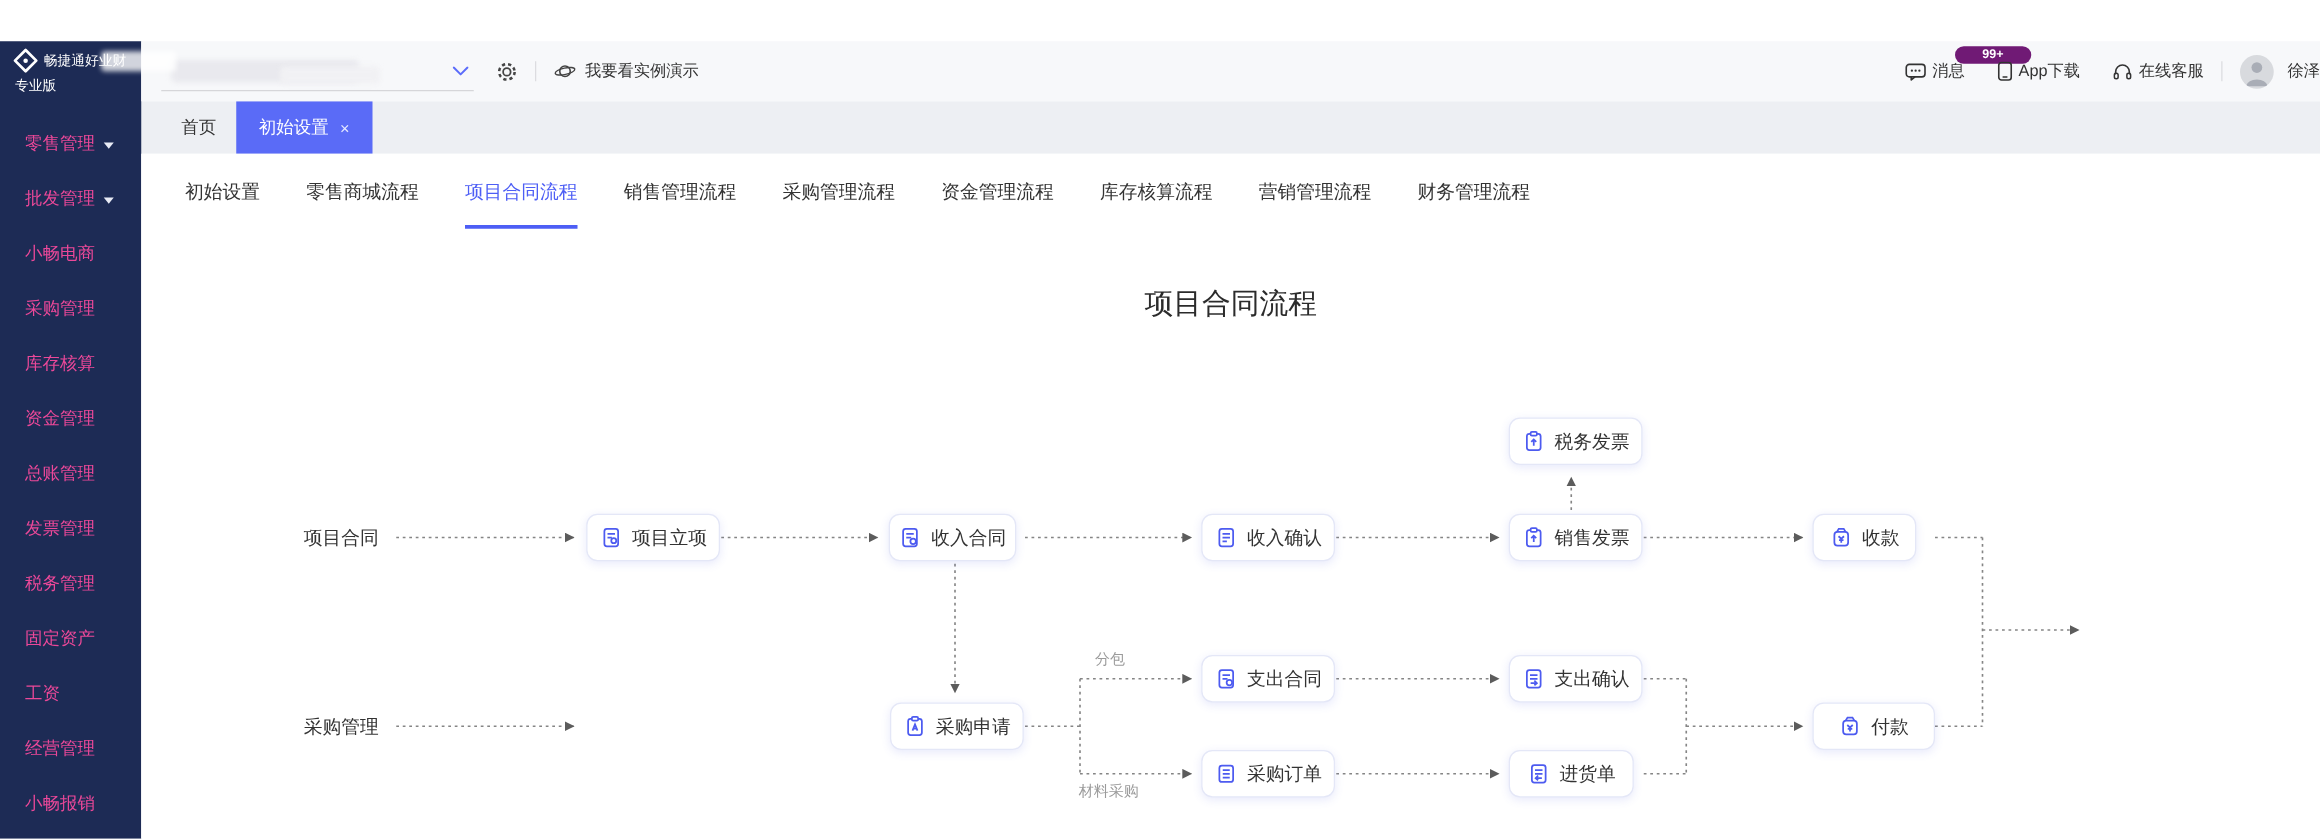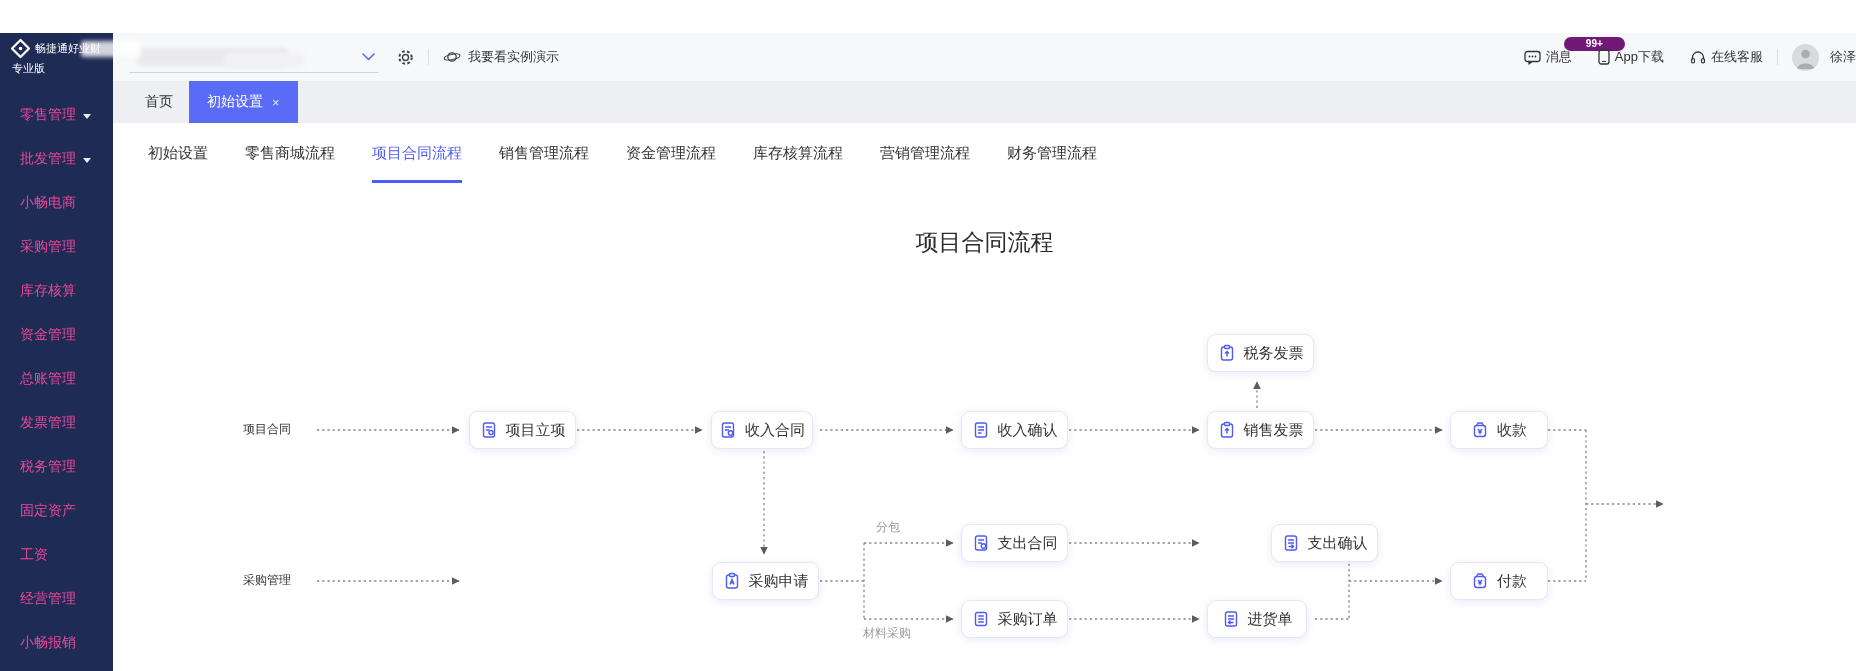--- a/index.html
+++ b/index.html
@@ -57,21 +57,21 @@
   .subtab-actions { margin-left:auto; display:flex; align-items:center; padding-right:14px;
     font-size:13px; color:#555; gap:6px; }
   .sa-item { display:flex; align-items:center; gap:4px; cursor:pointer; }
   .sa-div { width:1px; height:14px; background:#c9c9cd; margin:0 6px; }
 
   
   .flow { position:relative; height:488px; }
   .flow-title { position:absolute; top:44px; left:0; width:100%; text-align:center;
     font-size:23px; font-weight:500; color:#2b2b2b; }
   .edges { position:absolute; left:0; top:0; width:1743px; height:488px; }
-  .lane-label { position:absolute; font-size:12px; font-weight:500; color:#333; width:70px; }
+  .lane-label { position:absolute; font-size:15px; font-weight:500; color:#333; width:70px; }
   .branch-label { position:absolute; font-size:12px; color:#9b9b9b; white-space:nowrap; }
   .node { position:absolute; height:38px; background:#fff; border:1px solid #e4e7f7; border-radius:9px;
     box-shadow:0 2px 8px rgba(84,102,224,0.14); display:flex; align-items:center; justify-content:center;
     gap:8px; font-size:15px; color:#333; cursor:pointer; white-space:nowrap; }
   .nicon { flex-shrink:0; }
 </style>
 </head>
 <body>
 
 <div class="top-strip"></div>
@@ -228,20 +228,23 @@
             <span>初始设置</span>
           </div>
         <div class="subtab">
             <span>零售商城流程</span>
           </div>
         <div class="subtab active">
             <span>项目合同流程</span>
           </div>
         <div class="subtab">
             <span>销售管理流程</span>
+          </div>
+        <div class="subtab">
+            <span>采购管理流程</span>
           </div>
         <div class="subtab">
             <span>资金管理流程</span>
           </div>
         <div class="subtab">
             <span>库存核算流程</span>
           </div>
         <div class="subtab">
             <span>营销管理流程</span>
           </div>
@@ -322,21 +325,21 @@
         <div class="node" style="left:1094px; top:228px; width:107px;">
           <svg class="nicon" width="18" height="18" viewBox="0 0 18 18">
               <g fill="none" stroke="#4d5bf0" stroke-width="1.4">
                 <rect x="3.5" y="3" width="11" height="13" rx="2"></rect>
                 <rect x="6.5" y="1.5" width="5" height="3" rx="1" fill="#fff"></rect>
                 <path d="M9 12.5 V7.5 M7 9.5 L9 7.5 L11 9.5"></path>
               </g>
             </svg>
           <span>销售发票</span>
         </div>
-        <div class="node" style="left:1337px; top:228px; width:98px;">
+        <div class="node" style="left:1337px; top:228px; width:83px;">
           <svg class="nicon" width="18" height="18" viewBox="0 0 18 18">
               <g fill="none" stroke="#4d5bf0" stroke-width="1.4">
                 <rect x="3.5" y="4.5" width="11" height="11" rx="2.5"></rect>
                 <path d="M5.5 4.5 L7 2 h4 L12.5 4.5"></path>
                 <path d="M6.8 8 L9 10 L11.2 8 M7.2 11h3.6 M9 10v3.2"></path>
               </g>
             </svg>
           <span>收款</span>
         </div>
 
@@ -365,21 +368,21 @@
         <div class="node" style="left:848px; top:341px; width:107px;">
           <svg class="nicon" width="18" height="18" viewBox="0 0 18 18">
               <g fill="none" stroke="#4d5bf0" stroke-width="1.4">
                 <rect x="3.5" y="2" width="11" height="14" rx="2"></rect>
                 <path d="M6 6h6 M6 9h4"></path>
                 <circle cx="11.5" cy="12" r="2.2"></circle>
               </g>
             </svg>
           <span>支出合同</span>
         </div>
-        <div class="node" style="left:1158px; top:341px; width:107px;">
+        <div class="node" style="left:1094px; top:341px; width:107px;">
           <svg class="nicon" width="18" height="18" viewBox="0 0 18 18">
               <g fill="none" stroke="#4d5bf0" stroke-width="1.4">
                 <rect x="3.5" y="2" width="11" height="14" rx="2"></rect>
                 <path d="M6 6h6 M6 9h6"></path>
                 <path d="M6.5 12.5h5 M9.5 10.5 L11.5 12.5 L9.5 14.2"></path>
               </g>
             </svg>
           <span>支出确认</span>
         </div>
         <div class="node" style="left:848px; top:417px; width:107px;">

